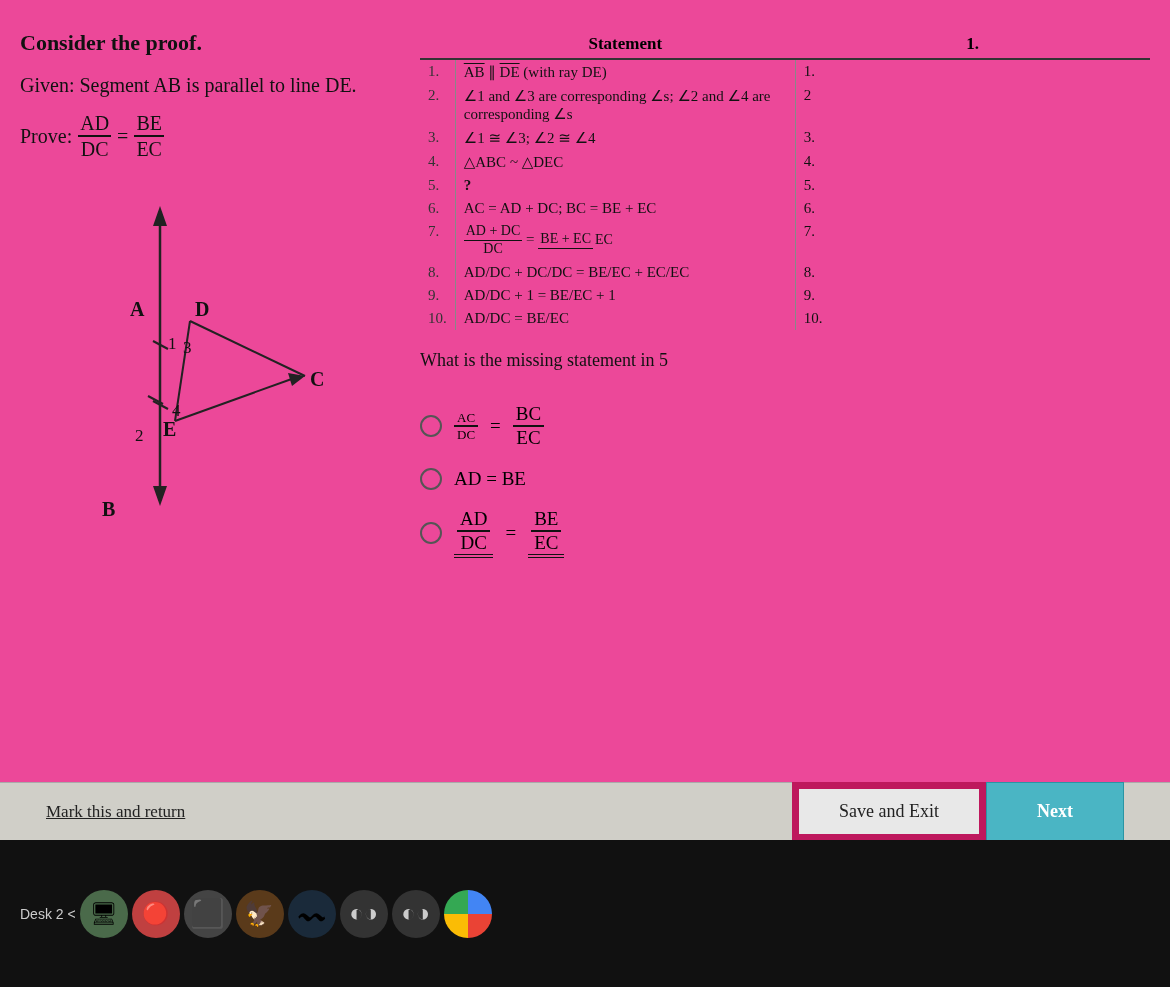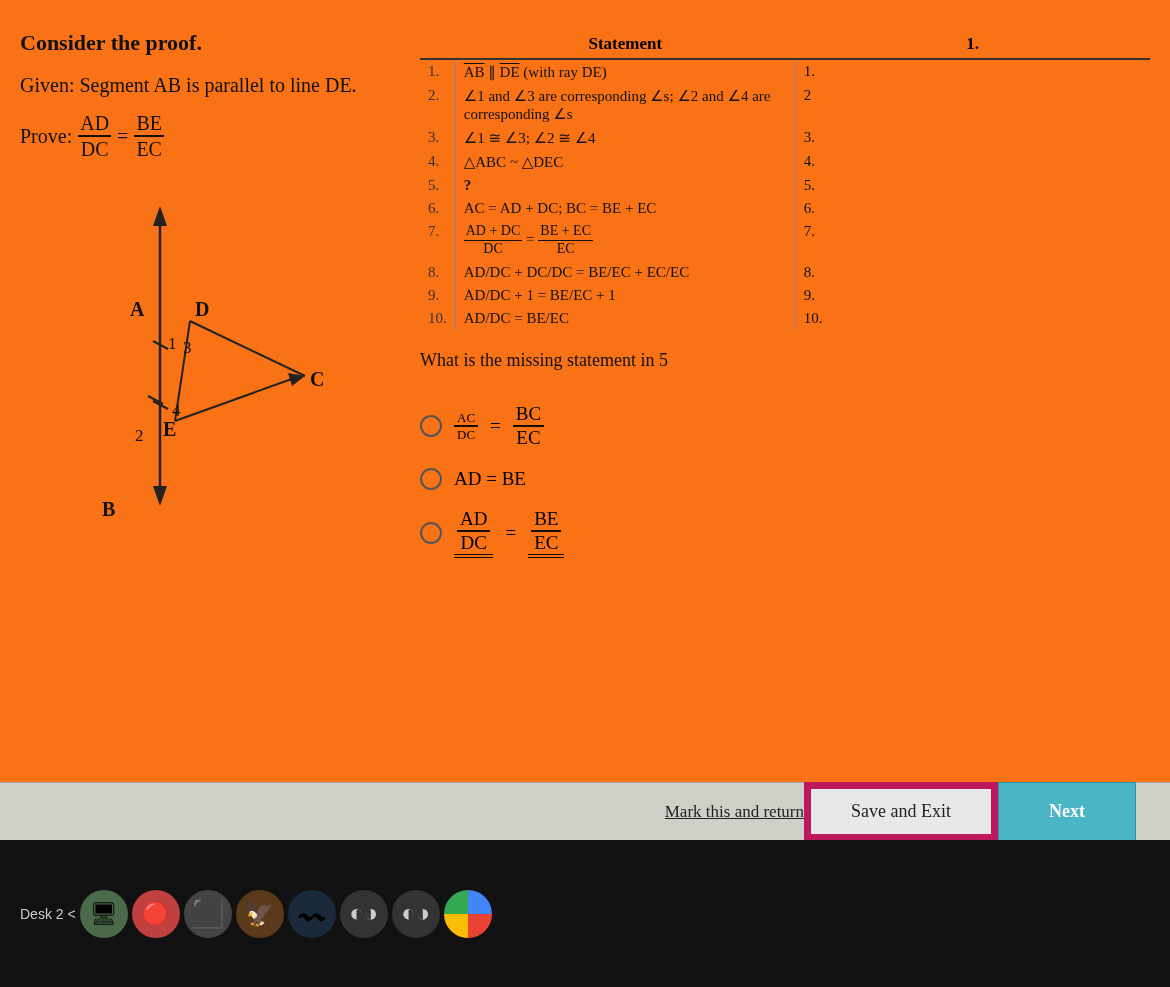--- a/index.html
+++ b/index.html
@@ -9,21 +9,21 @@
       background: #1a1a1a;
       font-family: 'Times New Roman', Times, serif;
       overflow: hidden;
       position: relative;
     }
     #main-content {
       position: absolute;
       top: 0; left: 0;
       width: 1170px;
       height: 840px;
-      background: #f97316;
+      background: #ec4899;
       display: flex;
       flex-direction: column;
     }
     #content-area {
       display: flex;
       flex: 1;
       padding: 30px 20px 10px 20px;
       gap: 20px;
     }
     #left-panel {
@@ -138,22 +138,22 @@
     }
     #footer-bar {
       position: absolute;
       bottom: 0; left: 0;
       width: 1170px;
       height: 58px;
       background: #d0cfc8;
       border-top: 1px solid #aaa;
       display: flex;
       align-items: center;
-      justify-content: flex-end;
-      padding: 0 34px;
+      justify-content: space-between;
+      padding: 0 46px;
     }
     .mark-link {
       font-size: 17px;
       color: #222;
       text-decoration: underline;
       cursor: pointer;
     }
     .footer-right {
       display: flex;
       gap: 0;
@@ -319,21 +319,21 @@
             <td class="reason-cell">6.</td>
           </tr>
           <tr>
             <td>7.</td>
             <td class="statement-cell">
               <span class="fraction" style="display:inline-flex;flex-direction:column;align-items:center;font-size:14px">
                 <span style="border-bottom:1.5px solid #111;padding:0 2px">AD + DC</span>
                 <span style="padding:0 2px">DC</span>
               </span>
               =
-              <span class="fraction" style="display:inline-flex;flex-direction:column;align-items:center;font-size:14px">
+              <span class="fraction" style="display:inline-flex;flex-direction:row;align-items:center;font-size:14px">
                 <span style="border-bottom:1.5px solid #111;padding:0 2px">BE + EC</span>
                 <span style="padding:0 2px">EC</span>
               </span>
             </td>
             <td class="reason-cell">7.</td>
           </tr>
           <tr>
             <td>8.</td>
             <td class="statement-cell">
               AD/DC + DC/DC = BE/EC + EC/EC

